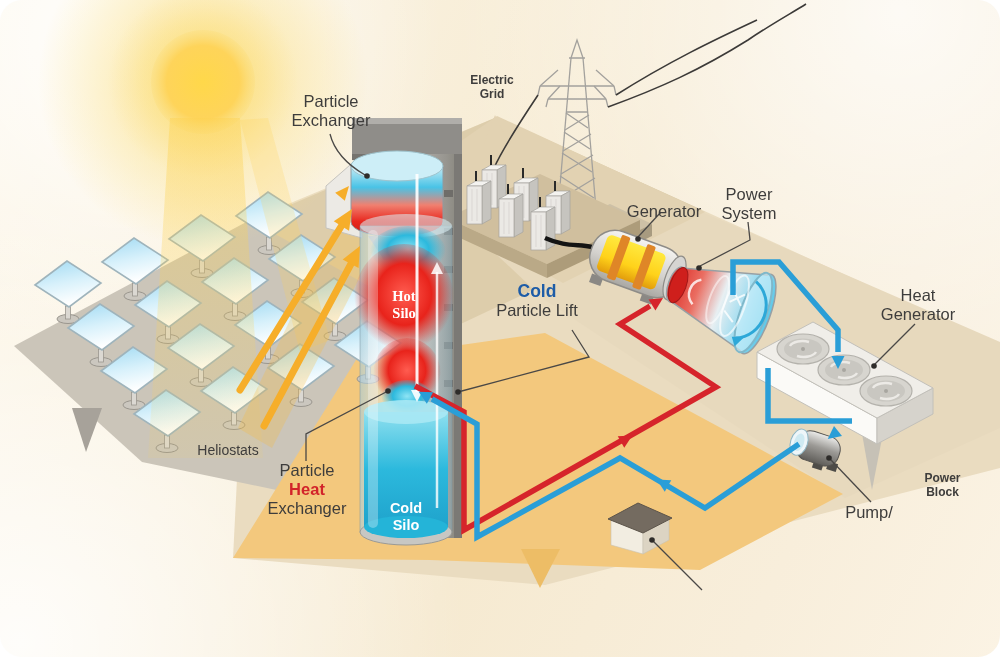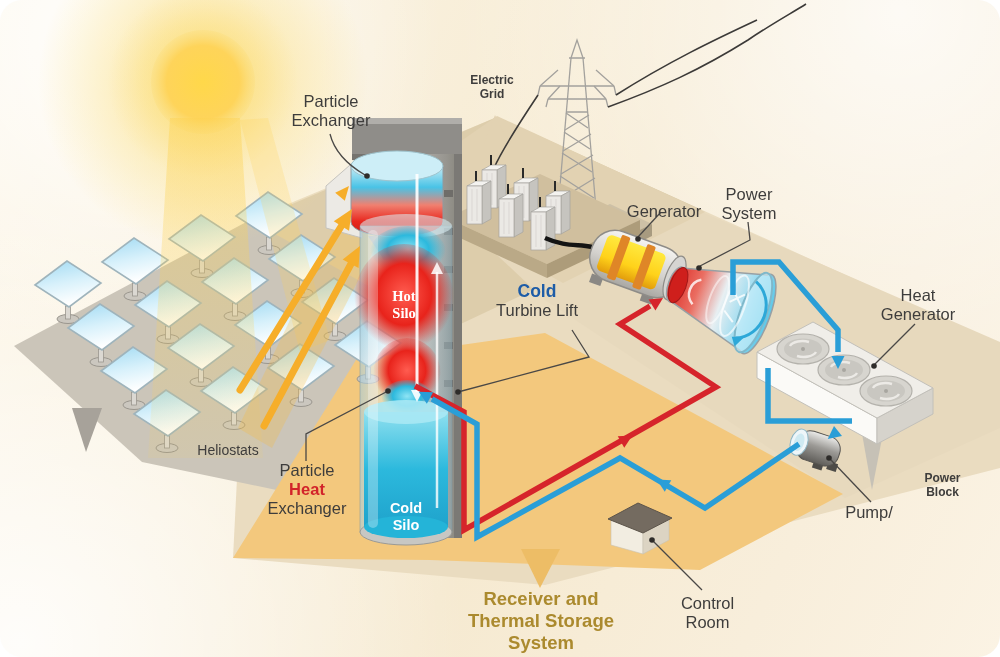--- a/index.html
+++ b/index.html
@@ -388,21 +388,21 @@
 <div class="lbl" style="left:699px;top:185px;width:100px;">
   <span class="ln">Power</span>
   <span class="ln">System</span>
 </div>
 <div class="lbl" style="left:863px;top:286px;width:110px;">
   <span class="ln">Heat</span>
   <span class="ln">Generator</span>
 </div>
 <div class="lbl" style="left:468px;top:281px;width:138px;">
   <span class="ln blue-word">Cold</span>
-  <span class="ln">Turbine Lift</span>
+  <span class="ln">Particle Lift</span>
 </div>
 <div class="lbl white-lbl" style="left:374px;top:288px;width:60px;font-family:Liberation Serif, serif;">
   <span class="ln">Hot</span>
   <span class="ln">Silo</span>
 </div>
 <div class="lbl white-lbl" style="left:376px;top:500px;width:60px;">
   <span class="ln">Cold</span>
   <span class="ln">Silo</span>
 </div>
 <div class="lbl" style="left:168px;top:442px;width:120px;font-size:14px;">
@@ -413,23 +413,14 @@
   <span class="ln red-word">Heat</span>
   <span class="ln">Exchanger</span>
 </div>
 <div class="lbl big" style="left:890px;top:472px;width:105px;">
   <span class="ln">Power</span>
   <span class="ln">Block</span>
 </div>
 <div class="lbl" style="left:795px;top:503px;width:148px;">
   <span class="ln">Pump/</span>
 </div>
-<div class="lbl" style="left:650px;top:594px;width:115px;">
-  <span class="ln">Control</span>
-  <span class="ln">Room</span>
-</div>
-<div class="lbl gold" style="left:448px;top:588px;width:186px;">
-  <span class="ln">Receiver and</span>
-  <span class="ln">Thermal Storage</span>
-  <span class="ln">System</span>
-</div>
 
 </div>
 
 </body></html>

